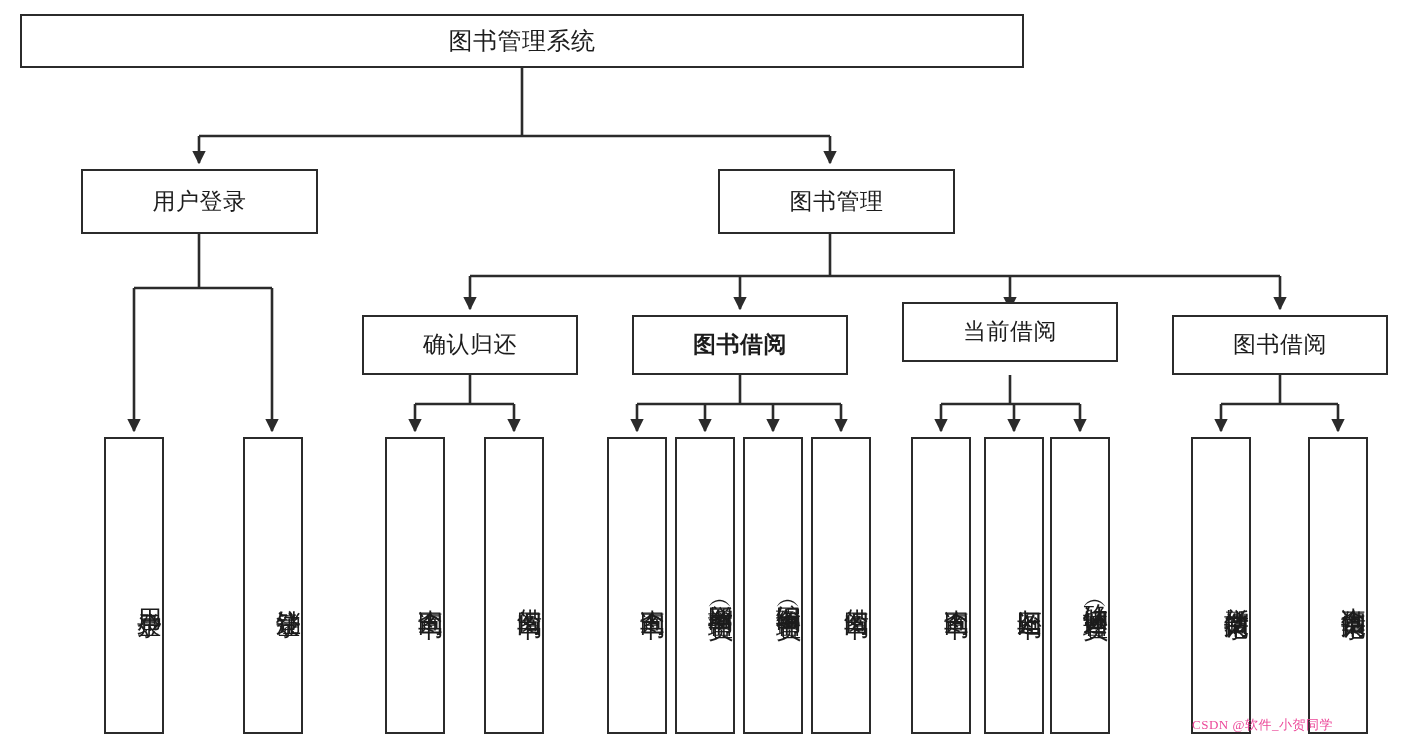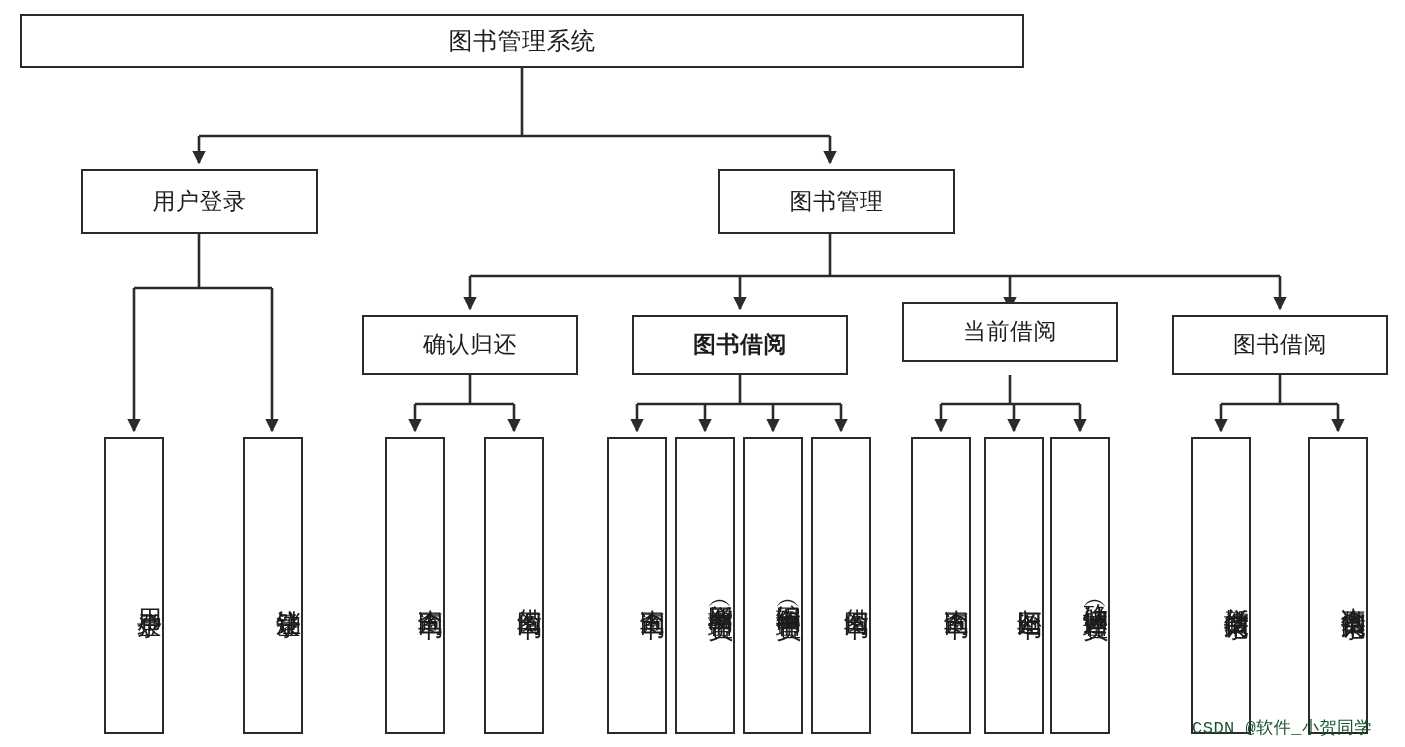--- a/index.html
+++ b/index.html
@@ -59,25 +59,25 @@
   .node.vert .label {
     writing-mode: vertical-rl;
     text-orientation: upright;
     font-size: 25px;
     line-height: 1.0;
     letter-spacing: 2px;
     white-space: nowrap;
   }
   .watermark {
     position: absolute;
-    font-size: 17px;
-    color: #14532d;
+    font-size: 13px;
+    color: #ec4899;
     letter-spacing: 0.5px;
     white-space: nowrap;
-    font-family: Liberation Mono, monospace;
+    font-family: Liberation Serif, serif;
   }
 </style>
 </head>
 <body>
 
 <div id="canvas">
 
   <svg id="edges" viewBox="0 0 1405 747" width="1405" height="747" xmlns="http://www.w3.org/2000/svg">
     <defs>
       <marker id="arrow" viewBox="0 0 10 10" refX="9" refY="5" markerWidth="5.2" markerHeight="5.2" orient="auto-start-reverse">

